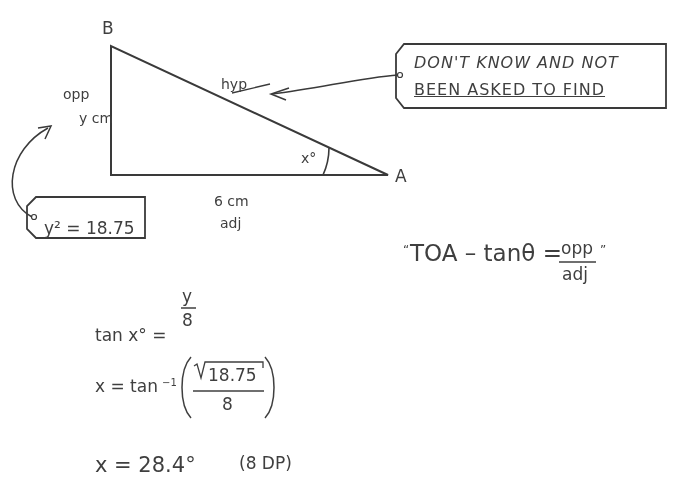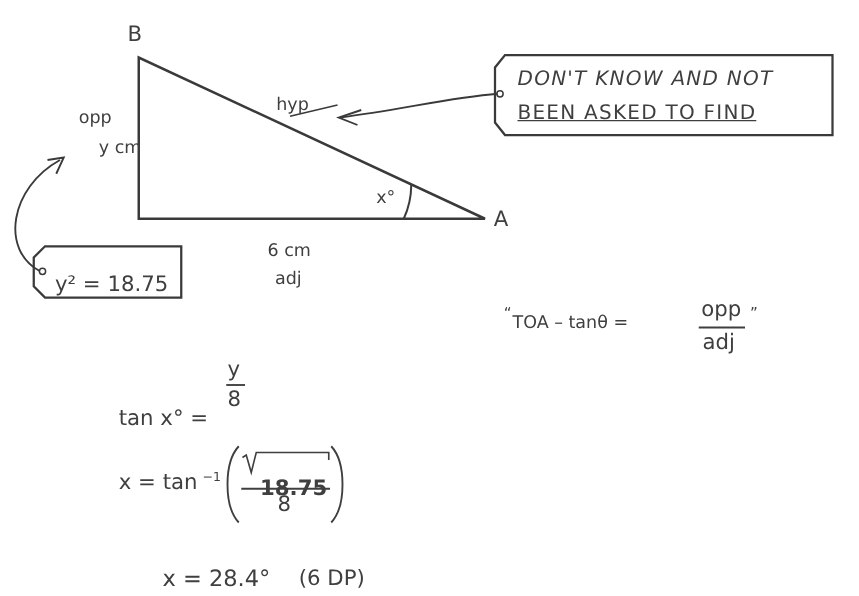--- a/index.html
+++ b/index.html
@@ -53,28 +53,28 @@
 <div class="t sm" style="left:214px; top:193px;">6 cm</div>
 <div class="t sm" style="left:220px; top:215px;">adj</div>
 <div class="t sm" style="left:221px; top:76px;">hyp</div>
 <div class="t sm" style="left:301px; top:150px;">x°</div>
 
 <div class="t tag" style="left:414px; top:53px;font-style:italic;">DON'T  KNOW  AND  NOT</div>
 <div class="t tag" style="left:414px; top:80px;text-decoration:underline;">BEEN  ASKED  TO  FIND</div>
 <div class="t eq" style="left:44px; top:206px;margin-top:12px;">y² = 18.75</div>
 
 <div class="t" style="left:403px; top:243px; font-size:12px;">“</div>
-<div class="t eq" style="left:410px; top:250px; font-size:14px;">TOA – tanθ =</div>
+<div class="t eq" style="left:410px; top:240px; font-size:23px;">TOA – tanθ =</div>
 <div class="t eq" style="left:561px; top:238px;">opp</div>
 <div class="t eq" style="left:562px; top:264px;">adj</div>
 <div class="t" style="left:600px; top:243px; font-size:12px;">”</div>
 
 <div class="t eq" style="left:95px; top:297px;margin-top:28px;">tan x° =</div>
 <div class="t eq" style="left:182px; top:286px;">y</div>
 <div class="t eq" style="left:182px; top:310px;">8</div>
 
 <div class="t eq" style="left:95px; top:376px;">x = tan</div>
 <div class="t" style="left:162px; top:377px; font-size:10px;">−1</div>
-<div class="t eq" style="left:208px; top:381px;font-weight:bold;">18.75</div>
+<div class="t eq" style="left:208px; top:365px;">18.75</div>
 <div class="t eq" style="left:222px; top:394px;">8</div>
 
-<div class="t eq" style="left:95px; top:453px; font-size:18px;margin-left:35px;">x = 28.4°</div>
-<div class="t eq" style="left:239px; top:453px;">(6  DP)</div>
+<div class="t eq" style="left:95px; top:453px; font-size:21px;">x = 28.4°</div>
+<div class="t eq" style="left:239px; top:453px;">(8  DP)</div>
 
 </body></html>

